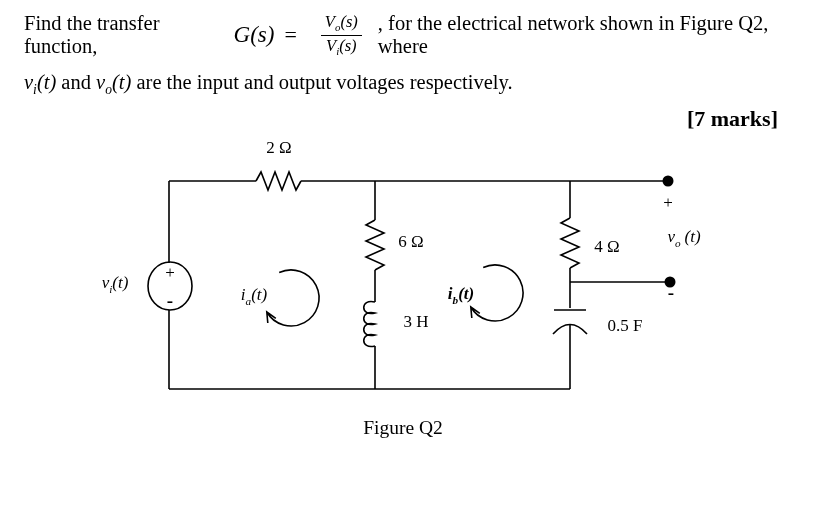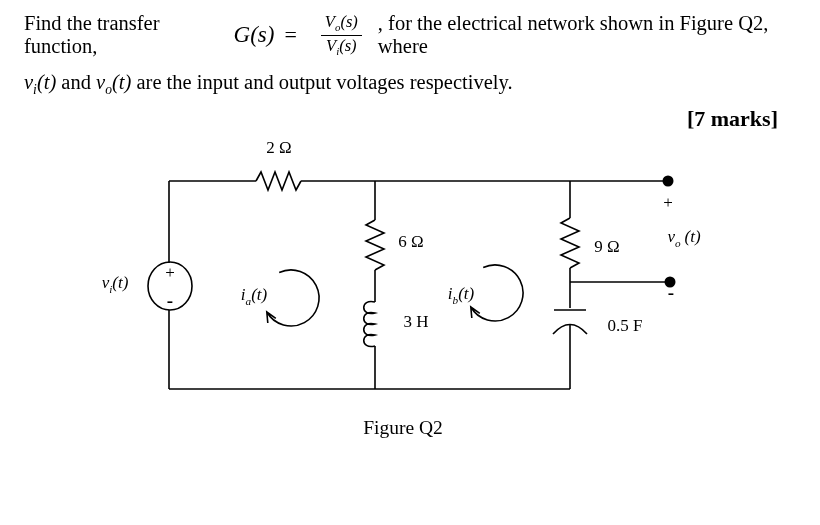--- a/index.html
+++ b/index.html
@@ -84,29 +84,29 @@
   </div>
 
   <div class="abs line2">
     <span class="mathv"><span>v</span><sub>i</sub><span>(t)</span></span><span> and </span><span class="mathv"><span>v</span><sub>o</sub><span>(t)</span></span><span> are the input and output voltages respectively.</span>
   </div>
 
   <div class="abs marks">[7 marks]</div>
 
   <div class="abs center clabel" style="left:279px; top:148px;">2 Ω</div>
   <div class="abs center clabel" style="left:411px; top:242px;">6 Ω</div>
-  <div class="abs center clabel" style="left:607px; top:247px;">9 Ω</div>
+  <div class="abs center clabel" style="left:607px; top:247px;">4 Ω</div>
   <div class="abs center clabel" style="left:416px; top:322px;">3 H</div>
   <div class="abs center clabel" style="left:613px; top:326px;margin-left:12px;">0.5 F</div>
 
   <div class="abs center sign" style="left:170px; top:273px;">+</div>
   <div class="abs center minus" style="left:170px; top:301px;">-</div>
   <div class="abs center clabel mathv" style="left:115px; top:284px;"><span>v</span><sub>i</sub><span>(t)</span></div>
 
   <div class="abs center clabel mathv" style="left:254px; top:296px;"><span>i</span><sub>a</sub><span>(t)</span></div>
-  <div class="abs center clabel mathv" style="left:461px; top:295px;"><span>i</span><sub>b</sub><span>(t)</span></div>
+  <div class="abs center clabel mathv" style="left:461px; top:295px;font-weight:bold;"><span>i</span><sub>b</sub><span>(t)</span></div>
 
   <div class="abs center sign" style="left:668px; top:203px;">+</div>
   <div class="abs center clabel mathv" style="left:684px; top:238px;"><span>v</span><sub>o</sub><span class="vo-arg">(t)</span></div>
   <div class="abs center minus" style="left:671px; top:293px;">-</div>
 
   <div class="abs center caption" style="left:403px; top:428px;">Figure Q2</div>
 </div>
 
 </body></html>

